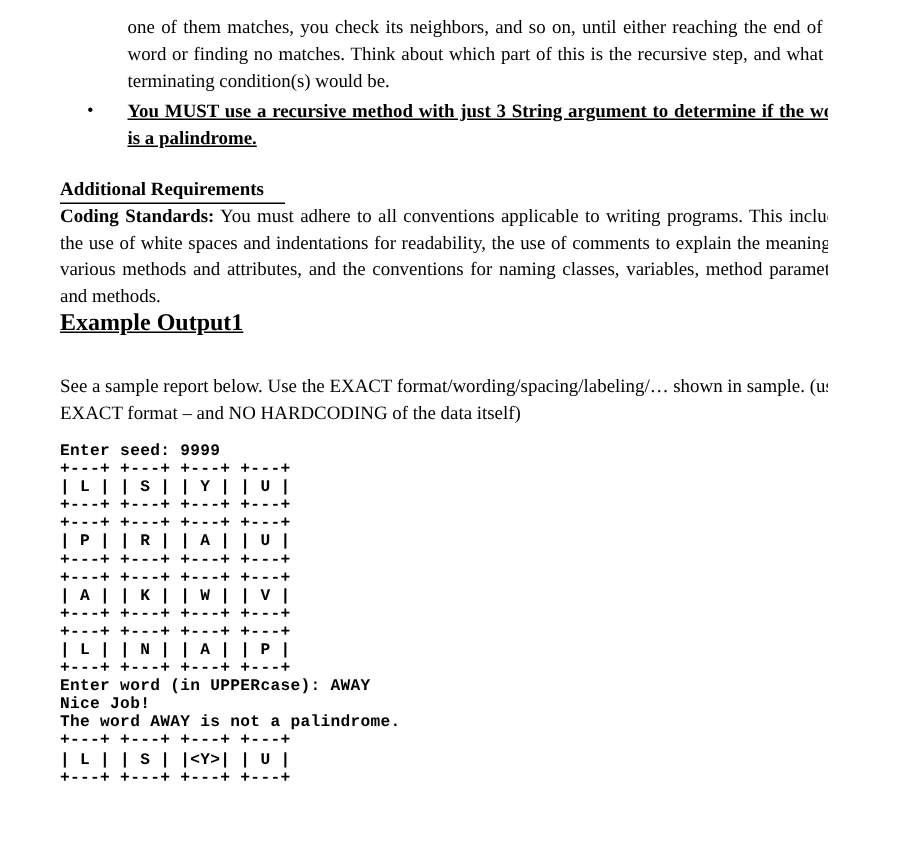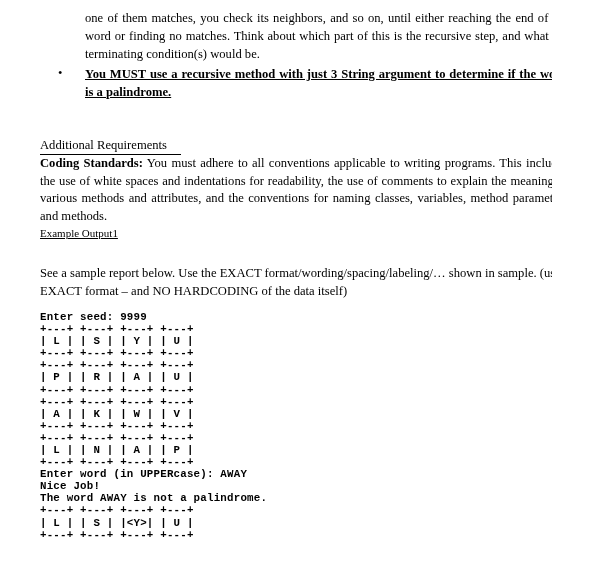--- a/index.html
+++ b/index.html
@@ -33,32 +33,32 @@
     font-size: 12.6px;
   }
   .bullet-text {
     font-weight: bold;
     text-decoration: underline;
     line-height: 1.42;
     text-align: justify;
   }
   .heading1 {
     display: inline-block;
-    margin-top: 36px;
-    font-weight: normal;
+    margin-top: 17px;
+    font-weight: bold;
     border-bottom: 1.2px solid #000;
     padding-right: 14px;
     line-height: 1.3;
   }
   .body-par { }
   .label-bold { font-weight: bold; }
   .heading2 {
     display: inline-block;
-    font-weight: normal;
-    font-size: 11px;
+    font-weight: bold;
+    font-size: 16px;
     text-decoration: underline;
   }
   .sample-par { margin-top: 24px; text-align: left; }
   .console {
     margin: 10px 0 0 0;
     font-family: "Liberation Mono", "DejaVu Sans Mono", monospace;
     font-weight: bold;
     font-size: 10.8px;
     line-height: 12.1px;
     white-space: pre;

